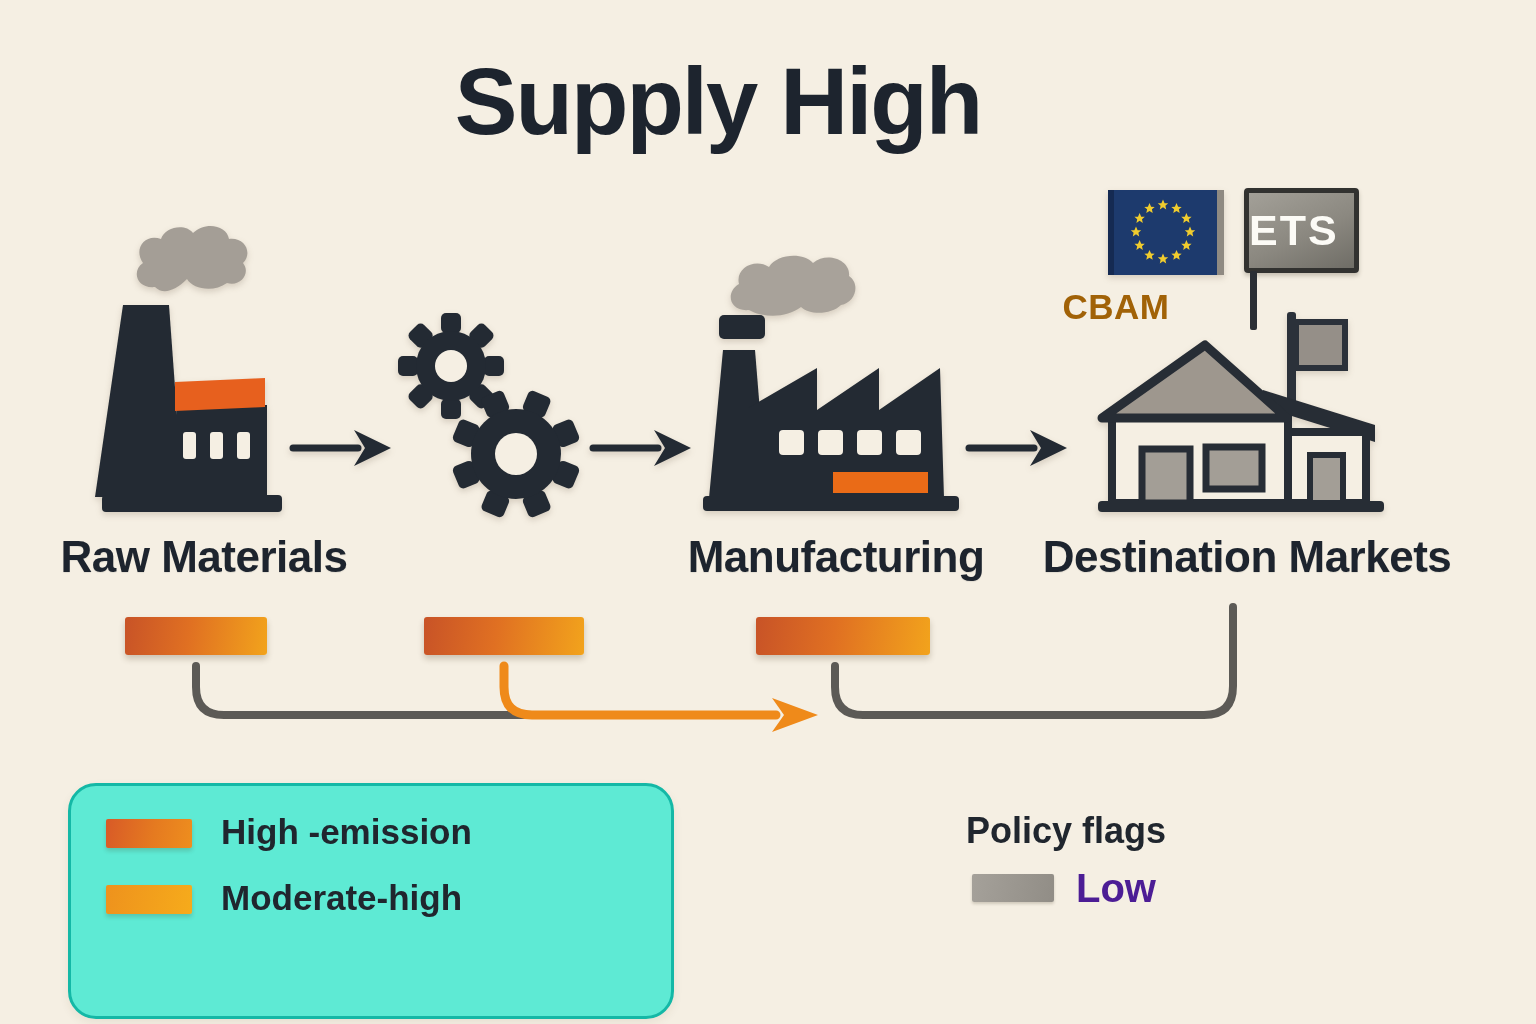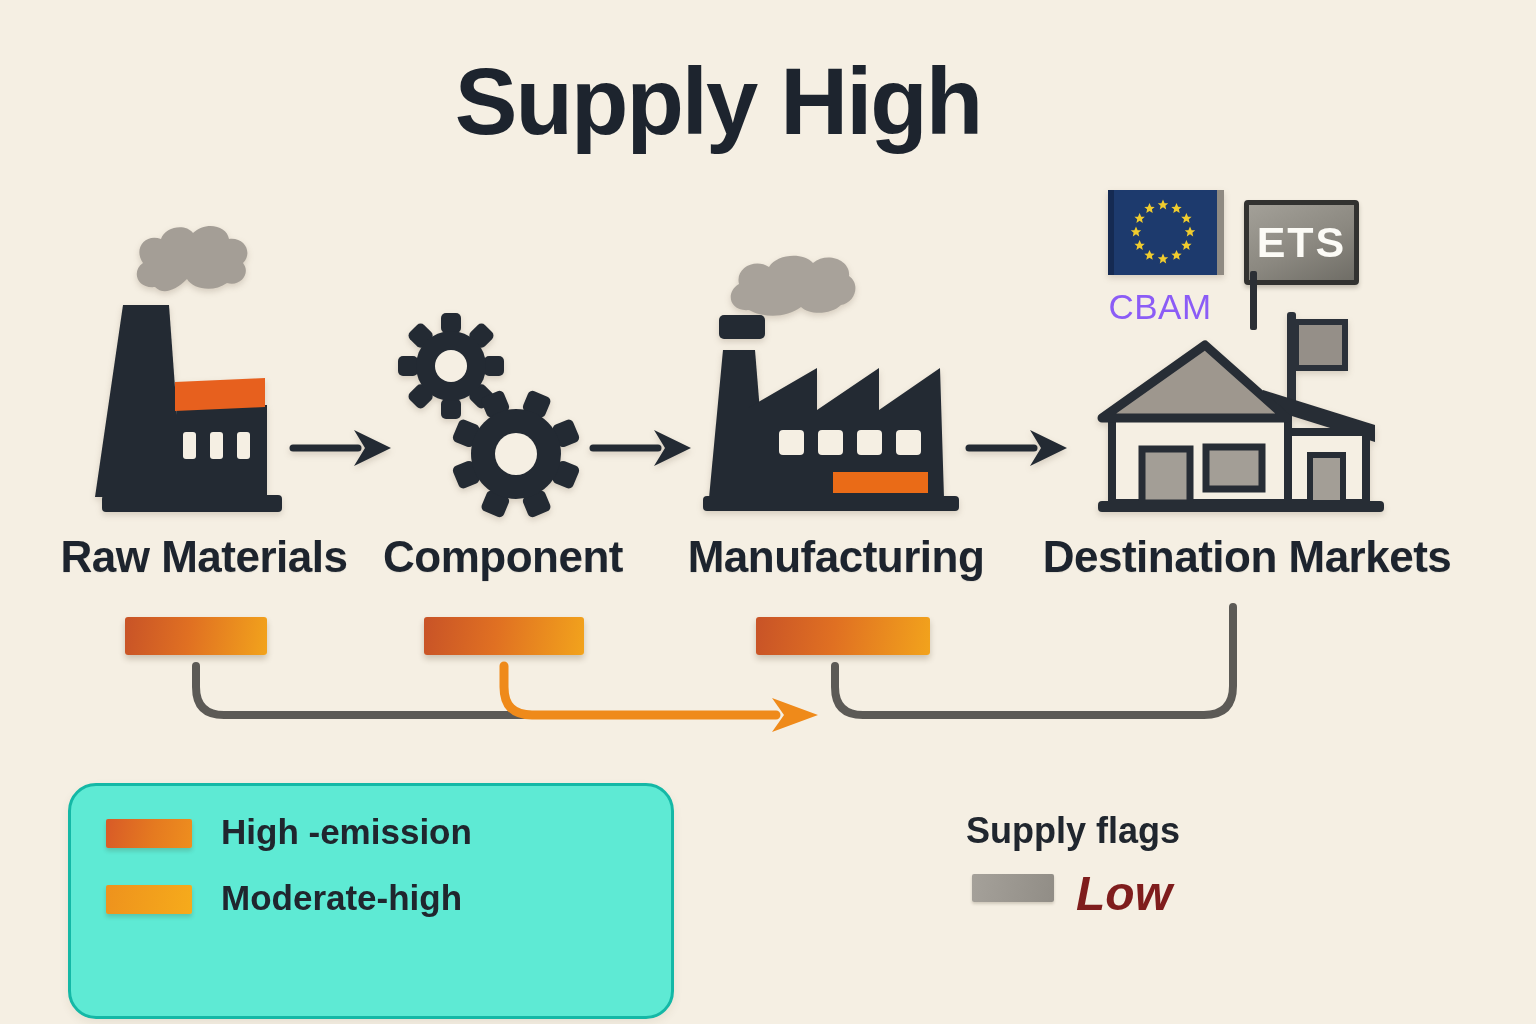--- a/index.html
+++ b/index.html
@@ -24,28 +24,28 @@
     margin-left:8px;
   }
   
   .bar{
     position:absolute;top:617px;height:38px;border-radius:3px;
     background:linear-gradient(98deg,#c85327 0%,#e07022 45%,#f2a31c 100%);
     box-shadow:0 4px 6px rgba(60,40,10,.22);
   }
   
   #cbam{
-    position:absolute;left:1160px;top:287px;transform:translateX(-50%);
-    font-size:35px;font-weight:400;letter-spacing:0.5px;color:#8b5cf6;
+    position:absolute;left:1116px;top:287px;transform:translateX(-50%);
+    font-size:35px;font-weight:700;letter-spacing:0.5px;color:#a16207;
   }
   #ets-sign{
-    position:absolute;left:1244px;top:200px;width:105px;height:75px;
+    position:absolute;left:1244px;top:188px;width:105px;height:75px;
     border:5px solid #323230;border-radius:4px;
     background:linear-gradient(155deg,#a3a098 0%,#8b8880 55%,#6f6d66 100%);
-    display:flex;align-items:center;justify-content:center;
+    display:flex;align-items:center;justify-content:flex-start;
     box-shadow:0 3px 4px rgba(60,50,30,.25);
   }
   #ets-sign span{font-size:43px;font-weight:800;letter-spacing:2px;color:#fcfbf6;}
   #ets-pole{position:absolute;left:1250px;top:271px;width:7px;height:59px;background:#2b2f35;border-radius:2px;}
   
   #legend-box{
     position:absolute;left:68px;top:783px;width:600px;height:230px;
     border:3px solid #14b8a6;border-radius:28px;background:#5eead4;
     box-shadow:0 4px 10px rgba(80,60,30,.08);
   }
@@ -61,21 +61,21 @@
     position:absolute;left:150px;top:50%;transform:translateY(-52%);
     font-size:35px;font-weight:600;letter-spacing:0;color:#20262e;white-space:nowrap;
   }
   
   #policy-title{position:absolute;left:966px;top:810px;font-size:36px;font-weight:600;color:#20262e;}
   #policy-swatch{
     position:absolute;left:972px;top:874px;width:82px;height:28px;border-radius:2px;
     background:linear-gradient(100deg,#a5a19a 0%,#918d86 100%);
     box-shadow:0 2px 3px rgba(60,50,30,.2);
   }
-  #policy-low{position:absolute;left:1076px;top:866px;font-size:48px;font-weight:600;color:#7f1d1d;font-style:italic;}
+  #policy-low{position:absolute;left:1076px;top:866px;font-size:40px;font-weight:600;color:#4c1d95;}
 </style>
 </head>
 <body>
 
 <div id="canvas">
 
   <div id="title">Supply High</div>
 
   <svg class="icon" style="left:95px;top:225px;width:200px;height:290px" viewBox="0 0 200 290">
     <path fill="#a49e96" d="M60,62 C42,64 36,46 48,38 C38,24 50,8 66,14 C70,2 90,-2 98,8 C110,-4 132,0 134,14 C150,12 158,28 148,38 C156,48 146,62 132,58 C118,68 98,64 92,54 C80,66 68,70 60,62 Z"></path>
@@ -187,21 +187,20 @@
     <rect x="14" y="113" width="176" height="85" fill="#f5efe3" stroke="#272d35" stroke-width="8"></rect>
     <rect x="190" y="127" width="78" height="71" fill="#f5efe3" stroke="#272d35" stroke-width="8"></rect>
     <polygon points="4,113 107,40 189,113" fill="#9e978e" stroke="#272d35" stroke-width="9" stroke-linejoin="round"></polygon>
     <rect x="44" y="144" width="48" height="54" fill="#a39e96" stroke="#272d35" stroke-width="7"></rect>
     <rect x="108" y="142" width="56" height="42" fill="#a39e96" stroke="#272d35" stroke-width="7"></rect>
     <rect x="212" y="150" width="33" height="48" fill="#a39e96" stroke="#272d35" stroke-width="6"></rect>
     <rect x="0" y="196" width="286" height="11" rx="4" fill="#272d35"></rect>
   </svg>
 
   <div class="stage-label" style="left:196px">Raw Materials</div>
-  <div class="stage-label" style="left:495px">Component</div>
   <div class="stage-label" style="left:1239px">Destination Markets</div>
   <div class="stage-label" style="left:828px">Manufacturing</div>
 
   <div class="bar" style="left:125px;width:142px"></div>
   <div class="bar" style="left:424px;width:160px"></div>
   <div class="bar" style="left:756px;width:174px"></div>
 
   <svg class="abs" style="left:0;top:595px;width:1536px;height:180px" viewBox="0 0 1536 180">
     <path d="M196,71 V92 Q196,120 224,120 H748" fill="none" stroke="#5c5a56" stroke-width="8" stroke-linecap="round"></path>
     <path d="M835,71 V92 Q835,120 863,120 H1204 Q1233,120 1233,91 V12" fill="none" stroke="#5c5a56" stroke-width="8" stroke-linecap="round"></path>
@@ -213,17 +212,17 @@
     <div class="legend-row" style="top:33px">
       <div class="legend-swatch sw-high"></div>
       <div class="legend-label" style="top:14px">High -emission</div>
     </div>
     <div class="legend-row" style="top:99px">
       <div class="legend-swatch sw-modhigh"></div>
       <div class="legend-label" style="top:14px">Moderate-high</div>
     </div>
   </div>
 
-  <div id="policy-title">Supply flags</div>
+  <div id="policy-title">Policy flags</div>
   <div id="policy-swatch"></div>
   <div id="policy-low">Low</div>
 
 </div>
 
 </body></html>

